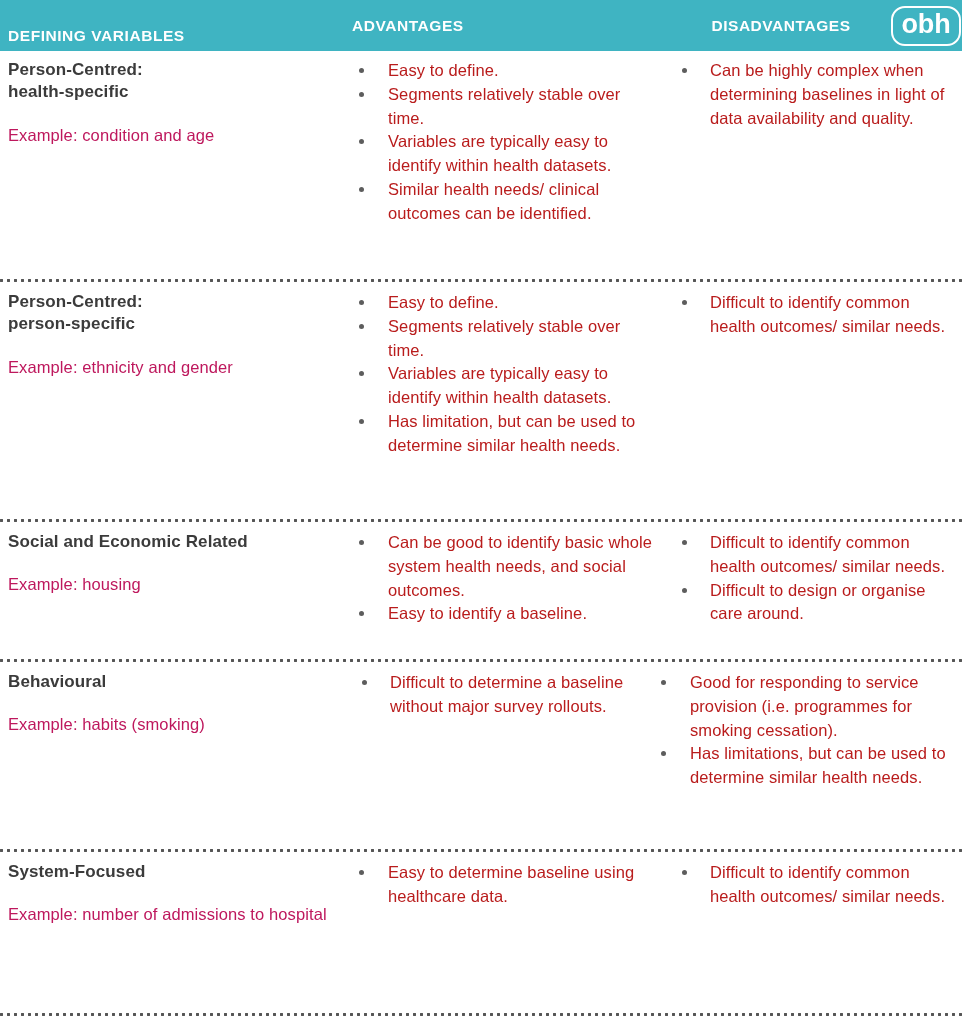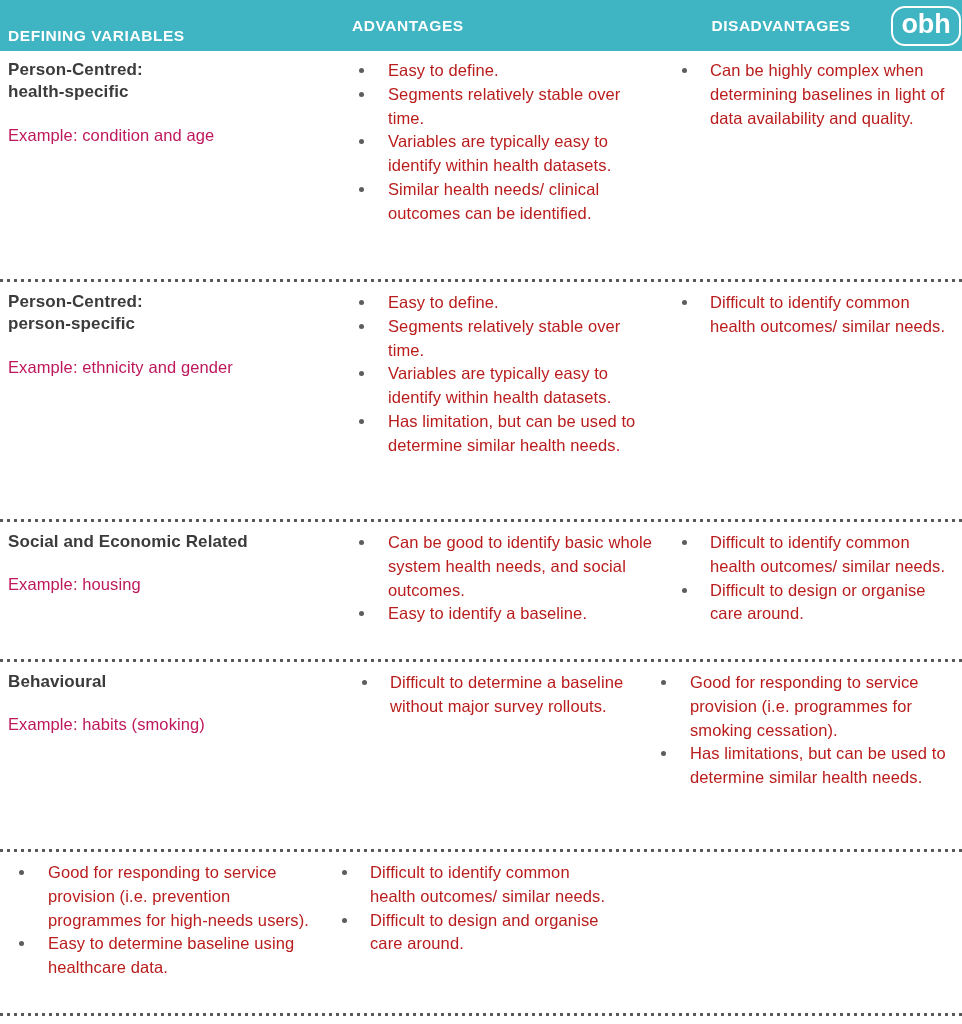--- a/index.html
+++ b/index.html
@@ -259,29 +259,33 @@
         </div>
         <div class="cell cell-adv">
           <ul class="bullets">
             <li><span class="dot"></span><span>Good for responding to service provision (i.e. programmes for smoking cessation).</span></li>
             <li><span class="dot"></span><span>Has limitations, but can be used to determine similar health needs.</span></li>
           </ul>
         </div>
       </div>
       <div class="divider"></div>
       <div class="row r4">
-        <div class="cell cell-adv">
-          <ul class="bullets">
-            <li><span class="dot"></span><span>Good for responding to service provision (i.e. prevention programmes for high-needs users).</span></li>
+        <div class="cell cell-var">
+          <div class="var-title">
+            <div>System-Focused</div>
+          </div>
+          <div class="var-example">Example: number of admissions to hospital</div>
+        </div>
+        <div class="cell cell-adv">
+          <ul class="bullets">
             <li><span class="dot"></span><span>Easy to determine baseline using healthcare data.</span></li>
           </ul>
         </div>
         <div class="cell cell-dis">
           <ul class="bullets">
             <li><span class="dot"></span><span>Difficult to identify common health outcomes/ similar needs.</span></li>
-            <li><span class="dot"></span><span>Difficult to design and organise care around.</span></li>
           </ul>
         </div>
       </div>
       <div class="divider"></div>
     </div>
 
 </div>
 
 </body></html>

